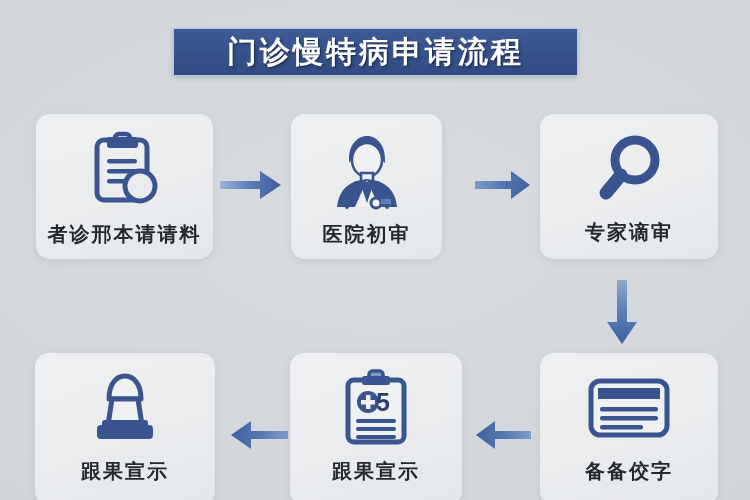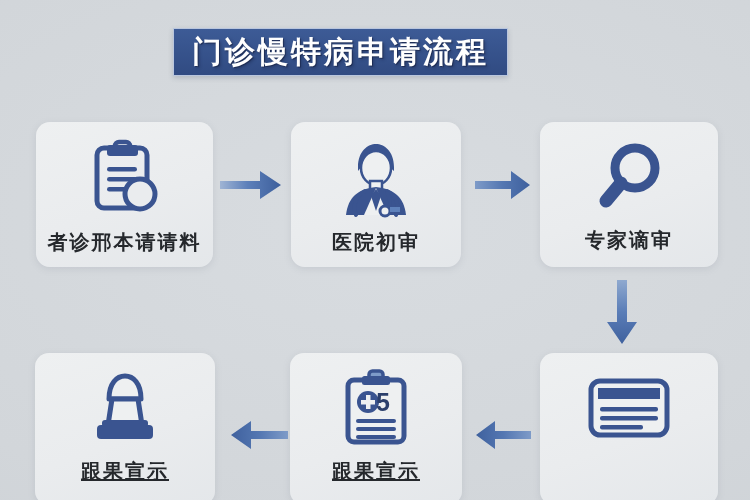--- a/index.html
+++ b/index.html
@@ -21,21 +21,21 @@
     height: 500px;
     background:
       radial-gradient(130% 110% at 50% 45%, #d8dce0 0%, #d2d6da 55%, #c9ced3 100%);
   }
 
   
   .banner {
     position: absolute;
     left: 173px;
     top: 28px;
-    width: 335px;
+    width: 405px;
     height: 48px;
     background: linear-gradient(180deg, #3d5b96 0%, #36528b 55%, #314b82 100%);
     border: 1.5px solid #b9c6de;
     box-sizing: border-box;
     display: flex;
     align-items: center;
     justify-content: center;
     box-shadow: 0 2px 5px rgba(60,72,96,0.22);
   }
   .banner-text {
@@ -70,34 +70,34 @@
     color: #25282c;
     font-size: 20px;
     font-weight: bold;
     letter-spacing: 2px;
     white-space: nowrap;
     text-align: center;
     line-height: 1;
   }
 
   
-  .row1 { top: 122px; height: 145px; padding-top: 16px; }
+  .row1 { top: 114px; height: 145px; padding-top: 16px; }
   .c1 { left: 36px;  width: 177px; }
-  .c2 { left: 291px; width: 170px; }
+  .c2 { left: 291px; width: 151px; }
   .c3 { left: 540px; width: 178px; font-family: Liberation Mono, monospace; }
   .row1 .card-icon { height: 82px; }
   .row1 .card-label { margin-top: 12px; }
 
   
   .row2 { top: 353px; height: 152px; padding-top: 14px; }
   .c4 { left: 35px;  width: 180px; }
   .c5 { left: 290px; width: 172px; }
   .c6 { left: 540px; width: 178px; }
   .row2 .card-icon { height: 84px; }
-  .row2 .card-label { margin-top: 10px; text-decoration: underline; }
+  .row2 .card-label { margin-top: 10px; }
 
   
   .arrow {
     position: absolute;
   }
 </style>
 </head>
 <body>
 
 <div id="canvas">
@@ -206,20 +206,21 @@
   <div class="card row2 c6">
     <div class="card-icon">
       <svg width="92" height="76" viewBox="0 0 92 76" aria-hidden="true">
         <rect x="8" y="10" width="76" height="54" rx="9" fill="#eef0f1" stroke="#3a5490" stroke-width="5"></rect>
         <rect x="15" y="17" width="62" height="11" fill="#3a5490"></rect>
         <rect x="17" y="36" width="58" height="4.5" rx="2" fill="#3a5490"></rect>
         <rect x="17" y="45" width="58" height="4.5" rx="2" fill="#3a5490"></rect>
         <rect x="17" y="54" width="43" height="4.5" rx="2" fill="#3a5490"></rect>
       </svg>
     </div>
+    <div class="card-label">备备佼字</div>
   </div>
 
   <div class="arrow" style="left:473px; top:418px;">
     <svg width="60" height="34" viewBox="0 0 60 34" aria-hidden="true">
       <defs>
         <linearGradient id="gL1" x1="1" y1="0" x2="0" y2="0">
           <stop offset="0" stop-color="#7e9bc8"></stop>
           <stop offset="0.5" stop-color="#5477b2"></stop>
           <stop offset="1" stop-color="#3f619e"></stop>
         </linearGradient>

